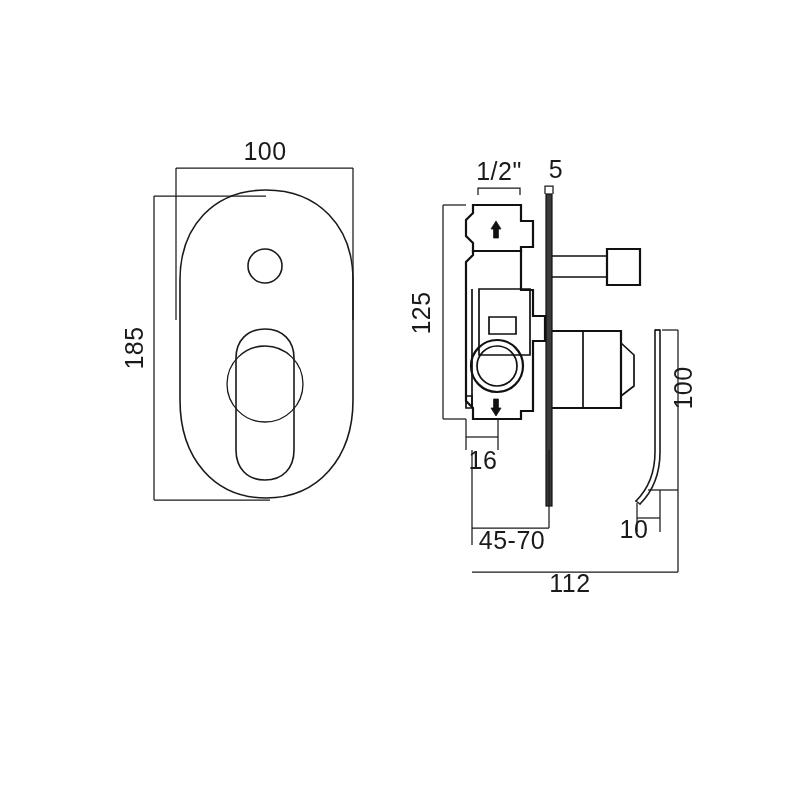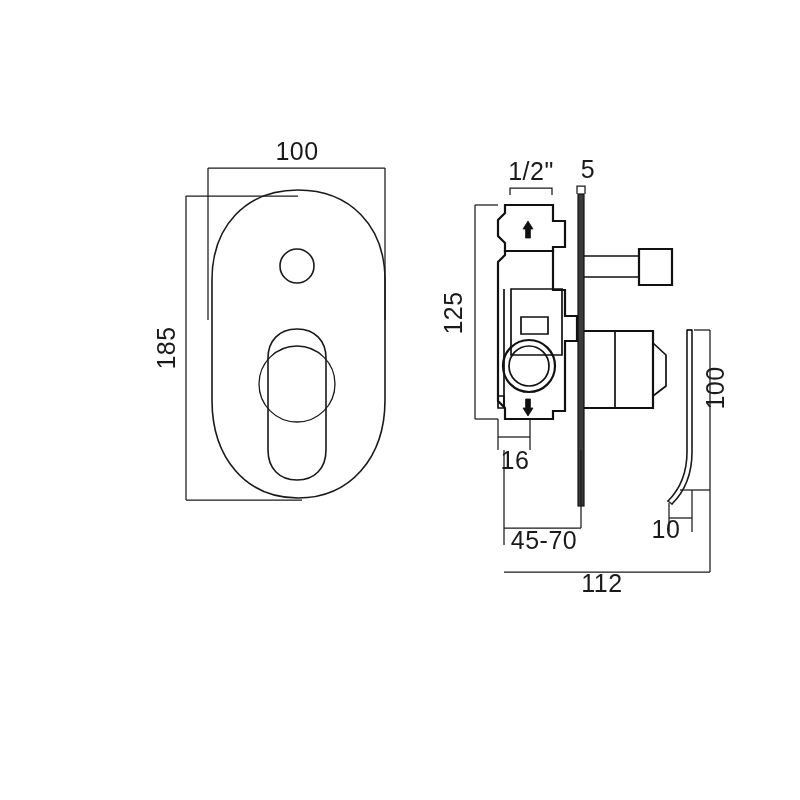--- a/index.html
+++ b/index.html
@@ -12,21 +12,20 @@
     width: 800px;
     height: 800px;
     font-family: "Liberation Sans", sans-serif;
     overflow: hidden;
   }
   #drawing-root {
     position: relative;
     width: 708px;
     height: 800px;
     background: #ffffff;
-    padding-left: 32px;
   }
   svg#technical-drawing {
     display: block;
     width: 800px;
     height: 800px;
   }
   .outline {
     fill: none;
     stroke: #1a1a1a;
     stroke-width: 1.6;

